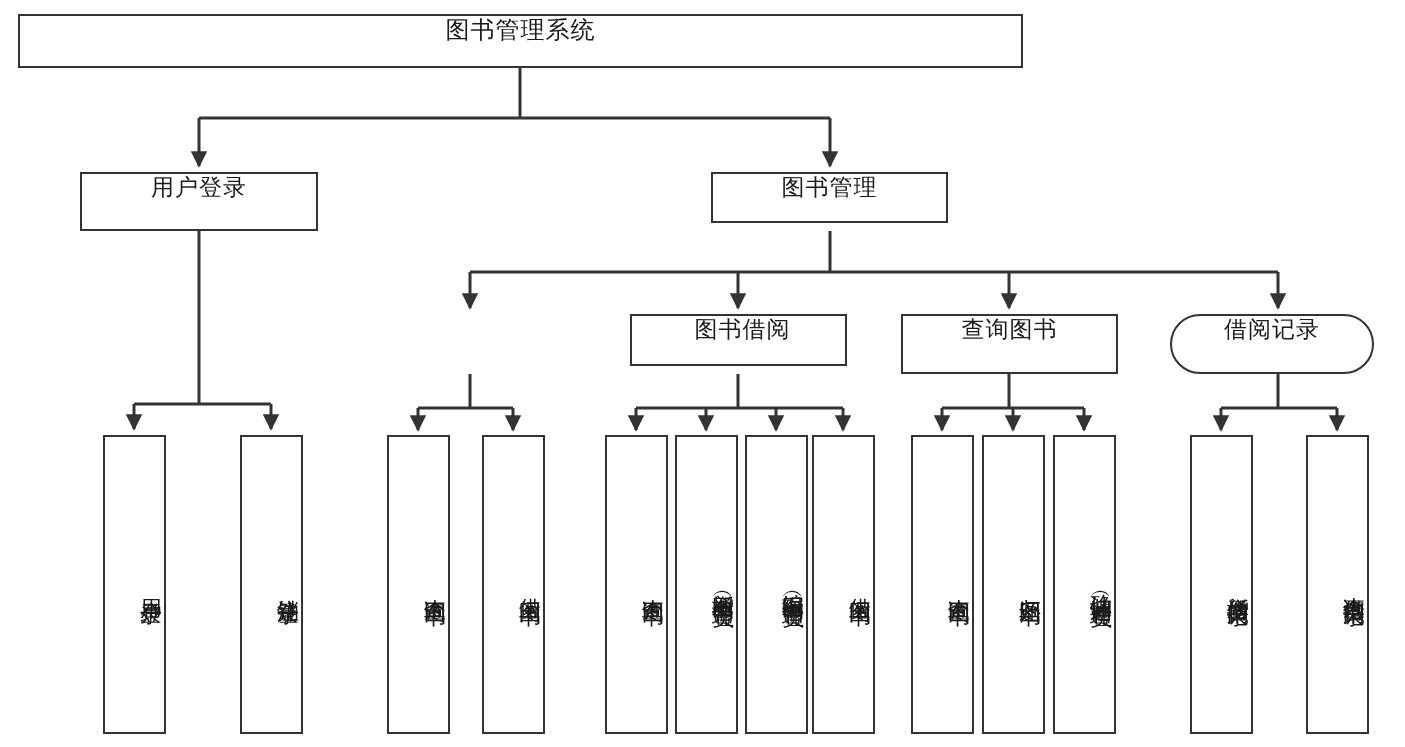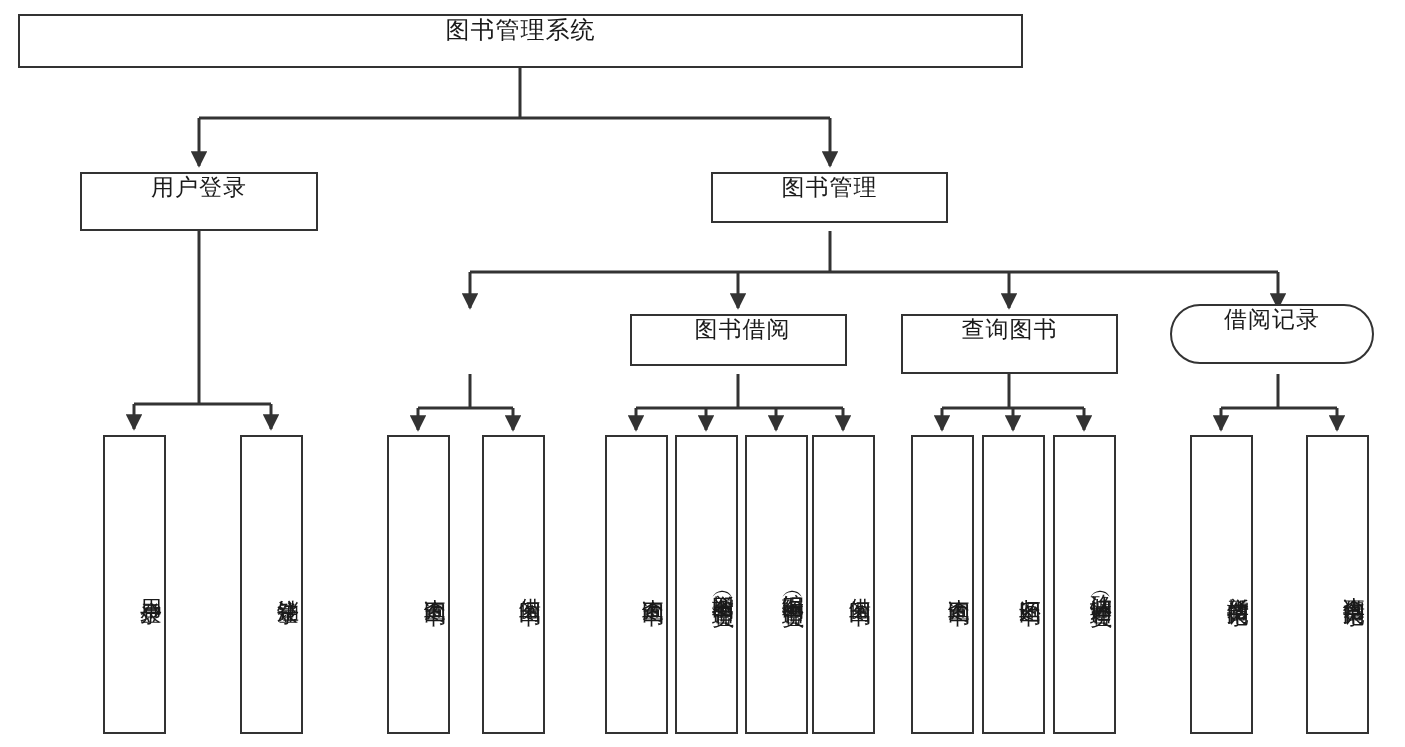--- a/index.html
+++ b/index.html
@@ -129,21 +129,21 @@
   <div class="node horiz" style="left:711px; top:172px; width:237px; height:51px;">
     <span>图书管理</span>
   </div>
 
   <div class="node horiz" style="left:630px; top:314px; width:217px; height:52px;padding-left:8px;">
     <span>图书借阅</span>
   </div>
   <div class="node horiz" style="left:901px; top:314px; width:217px; height:60px;">
     <span>查询图书</span>
   </div>
-  <div class="node horiz" style="left:1170px; top:304px; width:204px; height:60px;border-radius:30px;">
+  <div class="node horiz" style="left:1170px; top:314px; width:204px; height:60px;border-radius:30px;">
     <span>借阅记录</span>
   </div>
 
   <div class="node vert" style="left:103px; top:435px; width:63px; height:299px;">
     <span class="vtext">用户登录</span>
   </div>
   <div class="node vert" style="left:240px; top:435px; width:63px; height:299px;">
     <span class="vtext">注销登录</span>
   </div>
   <div class="node vert" style="left:387px; top:435px; width:63px; height:299px;">

